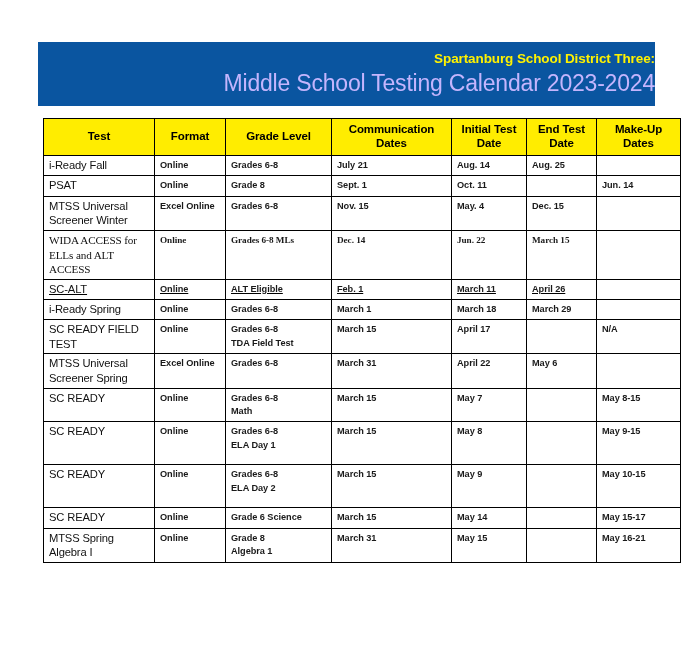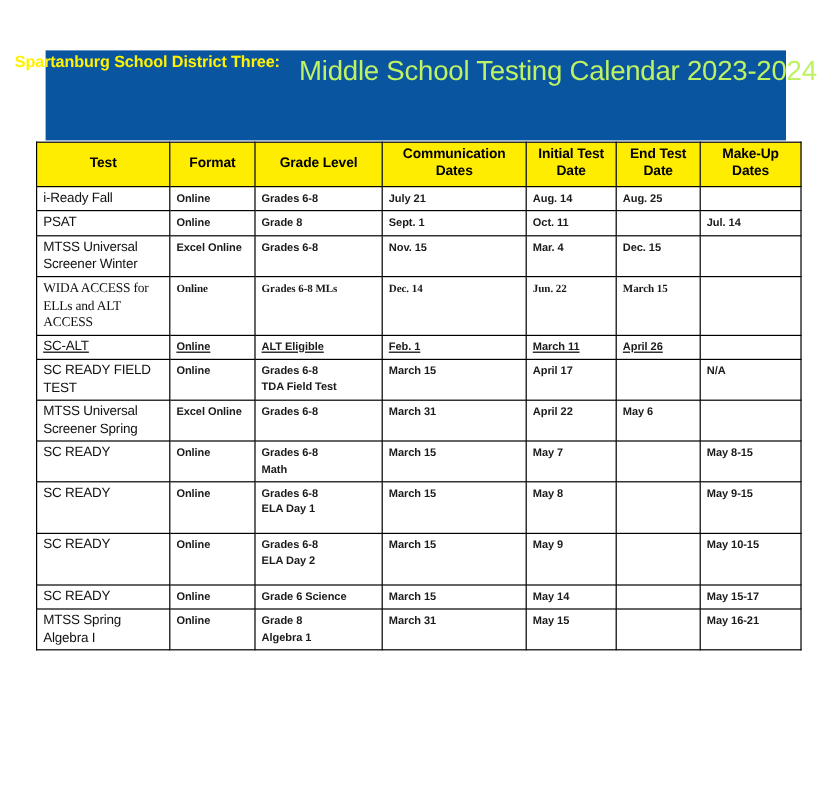--- a/index.html
+++ b/index.html
@@ -21,54 +21,54 @@
     overflow: hidden;
     background: #ffffff;
   }
 
   
   .banner {
     position: absolute;
     left: 38px;
     top: 42px;
     width: 617px;
-    height: 75px;
+    height: 64px;
     background: #0A55A0;
     box-sizing: border-box;
     display: flex;
-    flex-direction: row;
-    align-items: flex-start;
+    flex-direction: column;
+    align-items: flex-end;
     justify-content: center;
     padding-top: 2px;
   }
   .banner-subtitle {
     color: #FFF200;
     font-size: 13.5px;
     font-weight: bold;
     letter-spacing: -0.1px;
     line-height: 1.25;
     text-align: center;
     white-space: nowrap;
   }
   .banner-title {
-    color: #bef264;
+    color: #c4b5fd;
     font-size: 23px;
     font-weight: normal;
     letter-spacing: -0.2px;
     line-height: 1.3;
     text-align: center;
     white-space: nowrap;
     margin-top: 1px;
     margin-left: 16px;
   }
 
   
   .cal-table {
     position: absolute;
-    left: 30px;
+    left: 43px;
     top: 118px;
     width: 637px;
     border-collapse: collapse;
     table-layout: fixed;
   }
   .cal-table th,
   .cal-table td {
     border: 1px solid #000000;
     vertical-align: top;
     box-sizing: border-box;
@@ -184,38 +184,38 @@
             <span class="sub">Grade 8</span>
           </td>
           <td>
             <span class="sub">Sept. 1</span>
           </td>
           <td>
             <span class="sub">Oct. 11</span>
           </td>
           <td></td>
           <td>
-            <span class="sub">Jul. 14</span>
+            <span class="sub">Jun. 14</span>
           </td>
         </tr>
         <tr style="height: 32px;">
           <td class="col-test">
             <span class="sub">MTSS Universal Screener Winter</span>
           </td>
           <td>
             <span class="sub">Excel Online</span>
           </td>
           <td>
             <span class="sub">Grades 6-8</span>
           </td>
           <td>
             <span class="sub">Nov. 15</span>
           </td>
           <td>
-            <span class="sub">Mar. 4</span>
+            <span class="sub">May. 4</span>
           </td>
           <td>
             <span class="sub">Dec. 15</span>
           </td>
           <td></td>
         </tr>
         <tr style="height: 47px; font-family: Liberation Serif, serif;">
           <td class="col-test">
             <span class="sub">WIDA ACCESS for ELLs and ALT ACCESS</span>
           </td>
@@ -247,20 +247,41 @@
             <span class="sub">ALT Eligible</span>
           </td>
           <td>
             <span class="sub">Feb. 1</span>
           </td>
           <td>
             <span class="sub">March 11</span>
           </td>
           <td>
             <span class="sub">April 26</span>
+          </td>
+          <td></td>
+        </tr>
+        <tr style="height: 20px;">
+          <td class="col-test">
+            <span class="sub">i-Ready Spring</span>
+          </td>
+          <td>
+            <span class="sub">Online</span>
+          </td>
+          <td>
+            <span class="sub">Grades 6-8</span>
+          </td>
+          <td>
+            <span class="sub">March 1</span>
+          </td>
+          <td>
+            <span class="sub">March 18</span>
+          </td>
+          <td>
+            <span class="sub">March 29</span>
           </td>
           <td></td>
         </tr>
         <tr style="height: 33px;">
           <td class="col-test">
             <span class="sub">SC READY FIELD TEST</span>
           </td>
           <td>
             <span class="sub">Online</span>
           </td>

